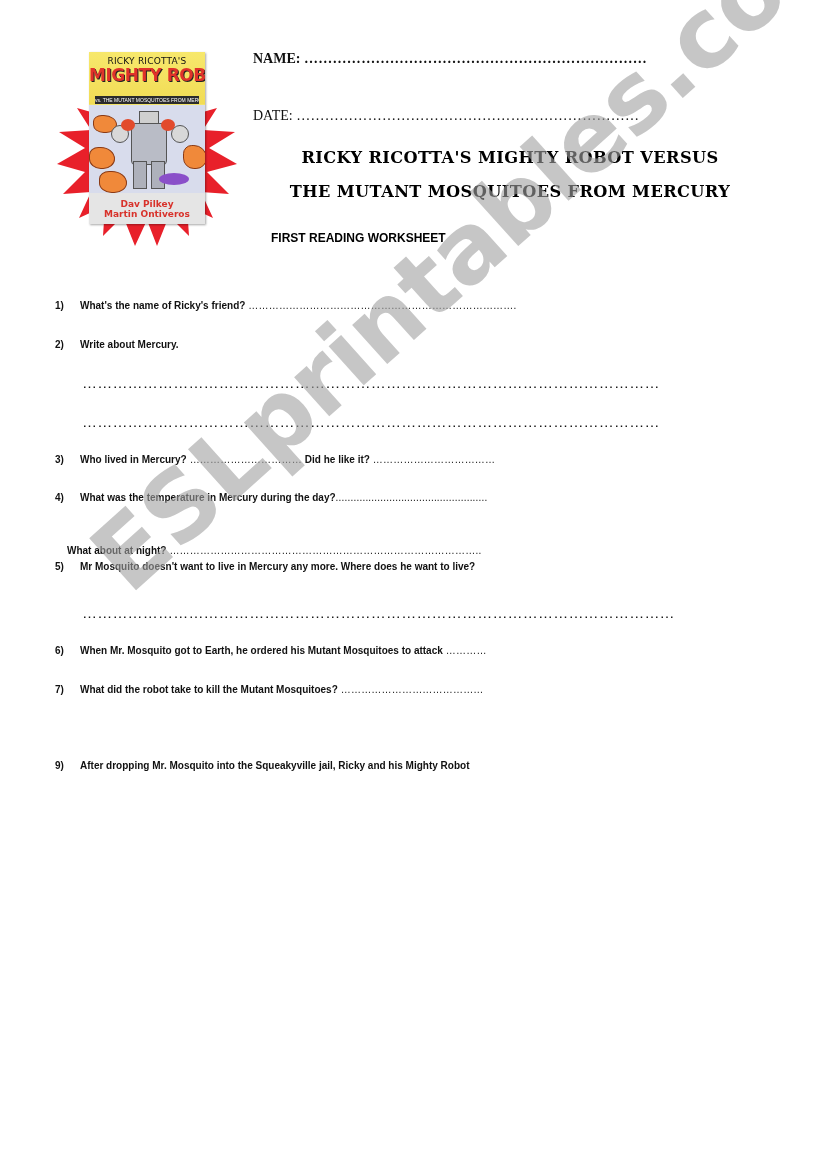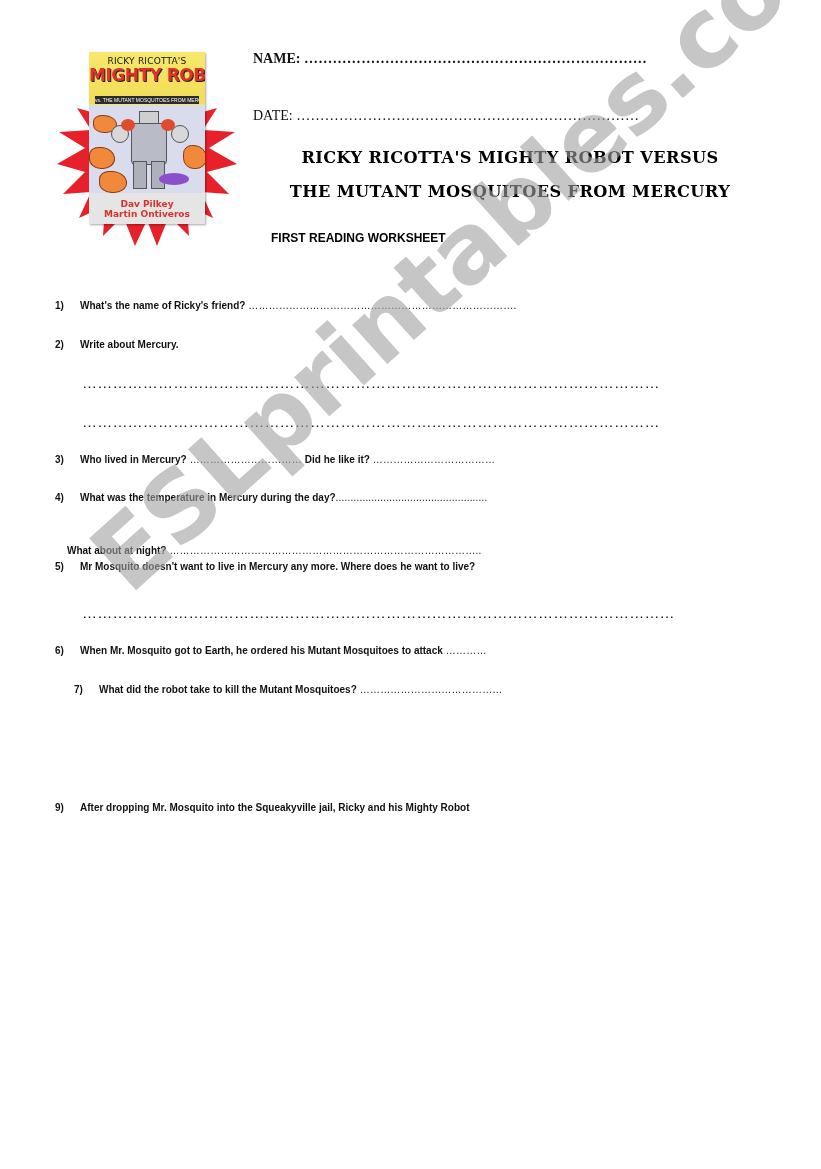--- a/index.html
+++ b/index.html
@@ -327,23 +327,23 @@
 
   <div class="q-row" style="top:557px;">
     <span class="q-num">5)</span><span>Mr Mosquito doesn't want to live in Mercury any more. Where does he want to live?</span>
   </div>
   <div class="blank-line" style="top:603px;">………………………………………………………………………………………………………</div>
 
   <div class="q-row" style="top:641px;">
     <span class="q-num">6)</span><span>When Mr. Mosquito got to Earth, he ordered his Mutant Mosquitoes to attack</span><span class="fill"> …………</span>
   </div>
 
-  <div class="q-row" style="top:680px;margin-left:19px;">
+  <div class="q-row" style="top:680px;">
     <span class="q-num">7)</span><span>What did the robot take to kill the Mutant Mosquitoes?</span><span class="fill"> ……………………………………</span>
   </div>
 
 
-  <div class="q-row" style="top:756px;margin-top:42px;">
+  <div class="q-row" style="top:756px;">
     <span class="q-num">9)</span><span>After dropping Mr. Mosquito into the Squeakyville jail, Ricky and his Mighty Robot</span>
   </div>
 
   <div class="watermark">ESLprintables.com</div>
 </div>
 
 </body></html>

